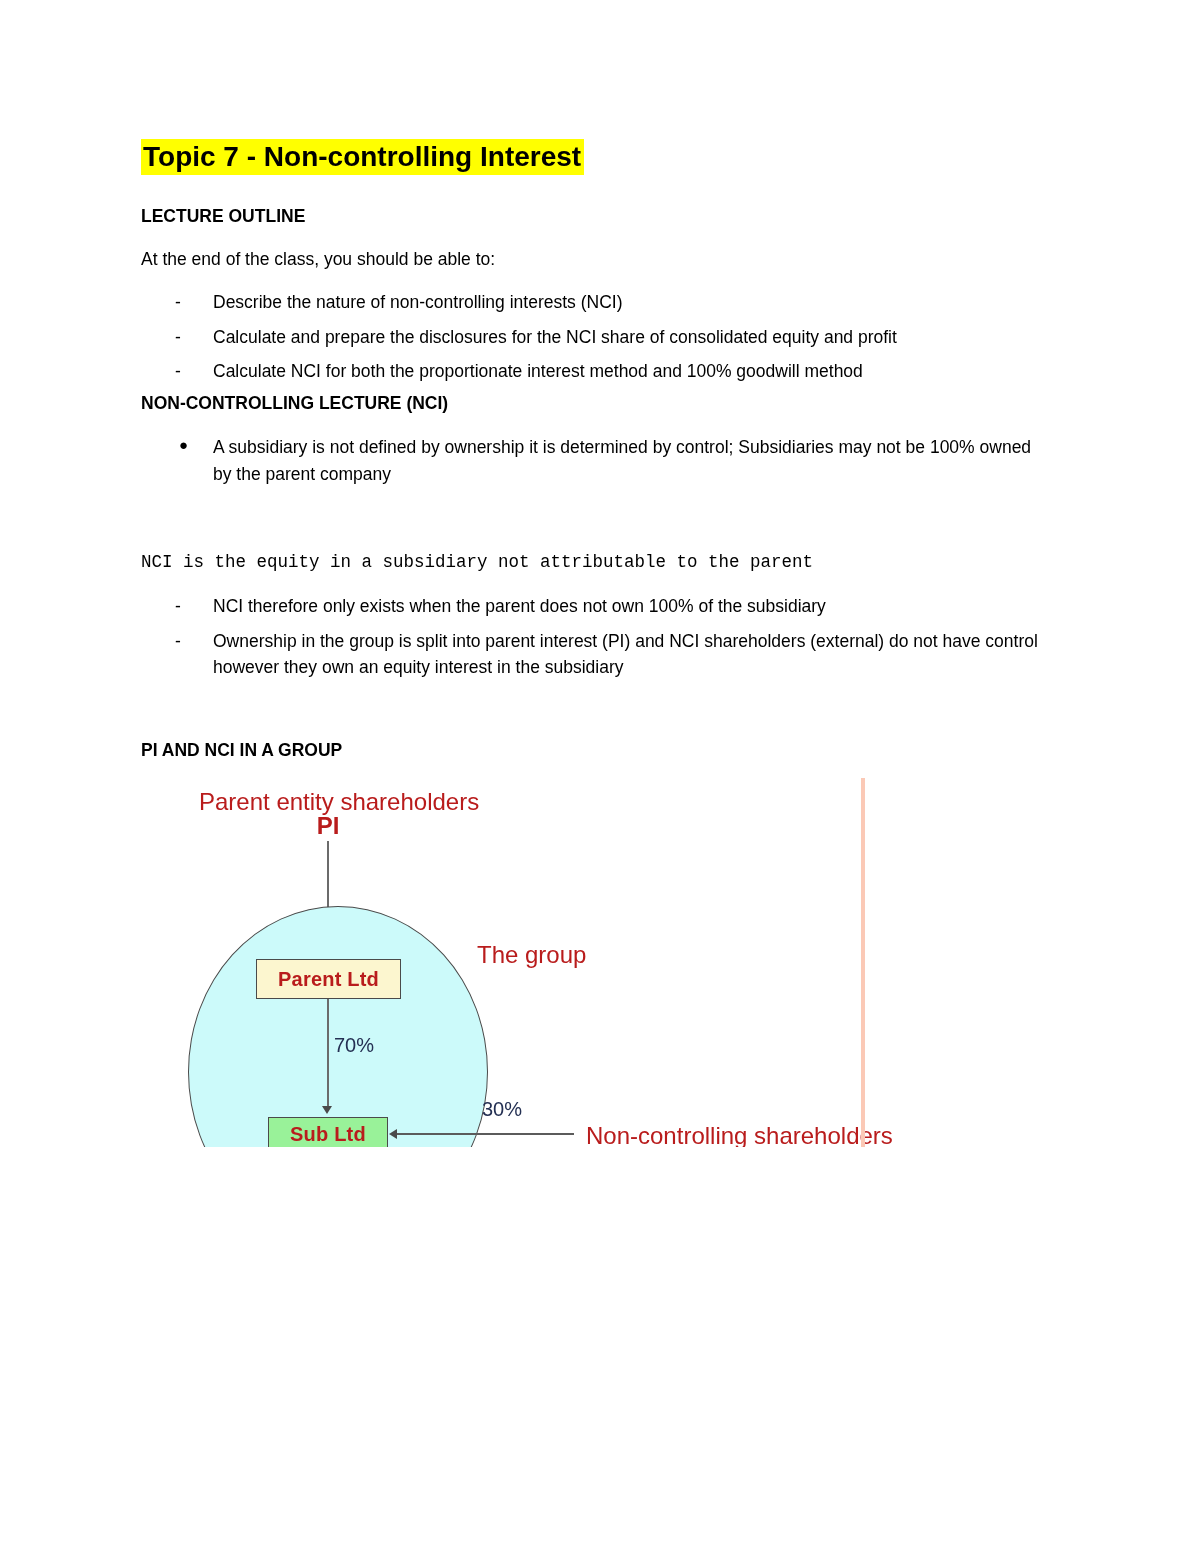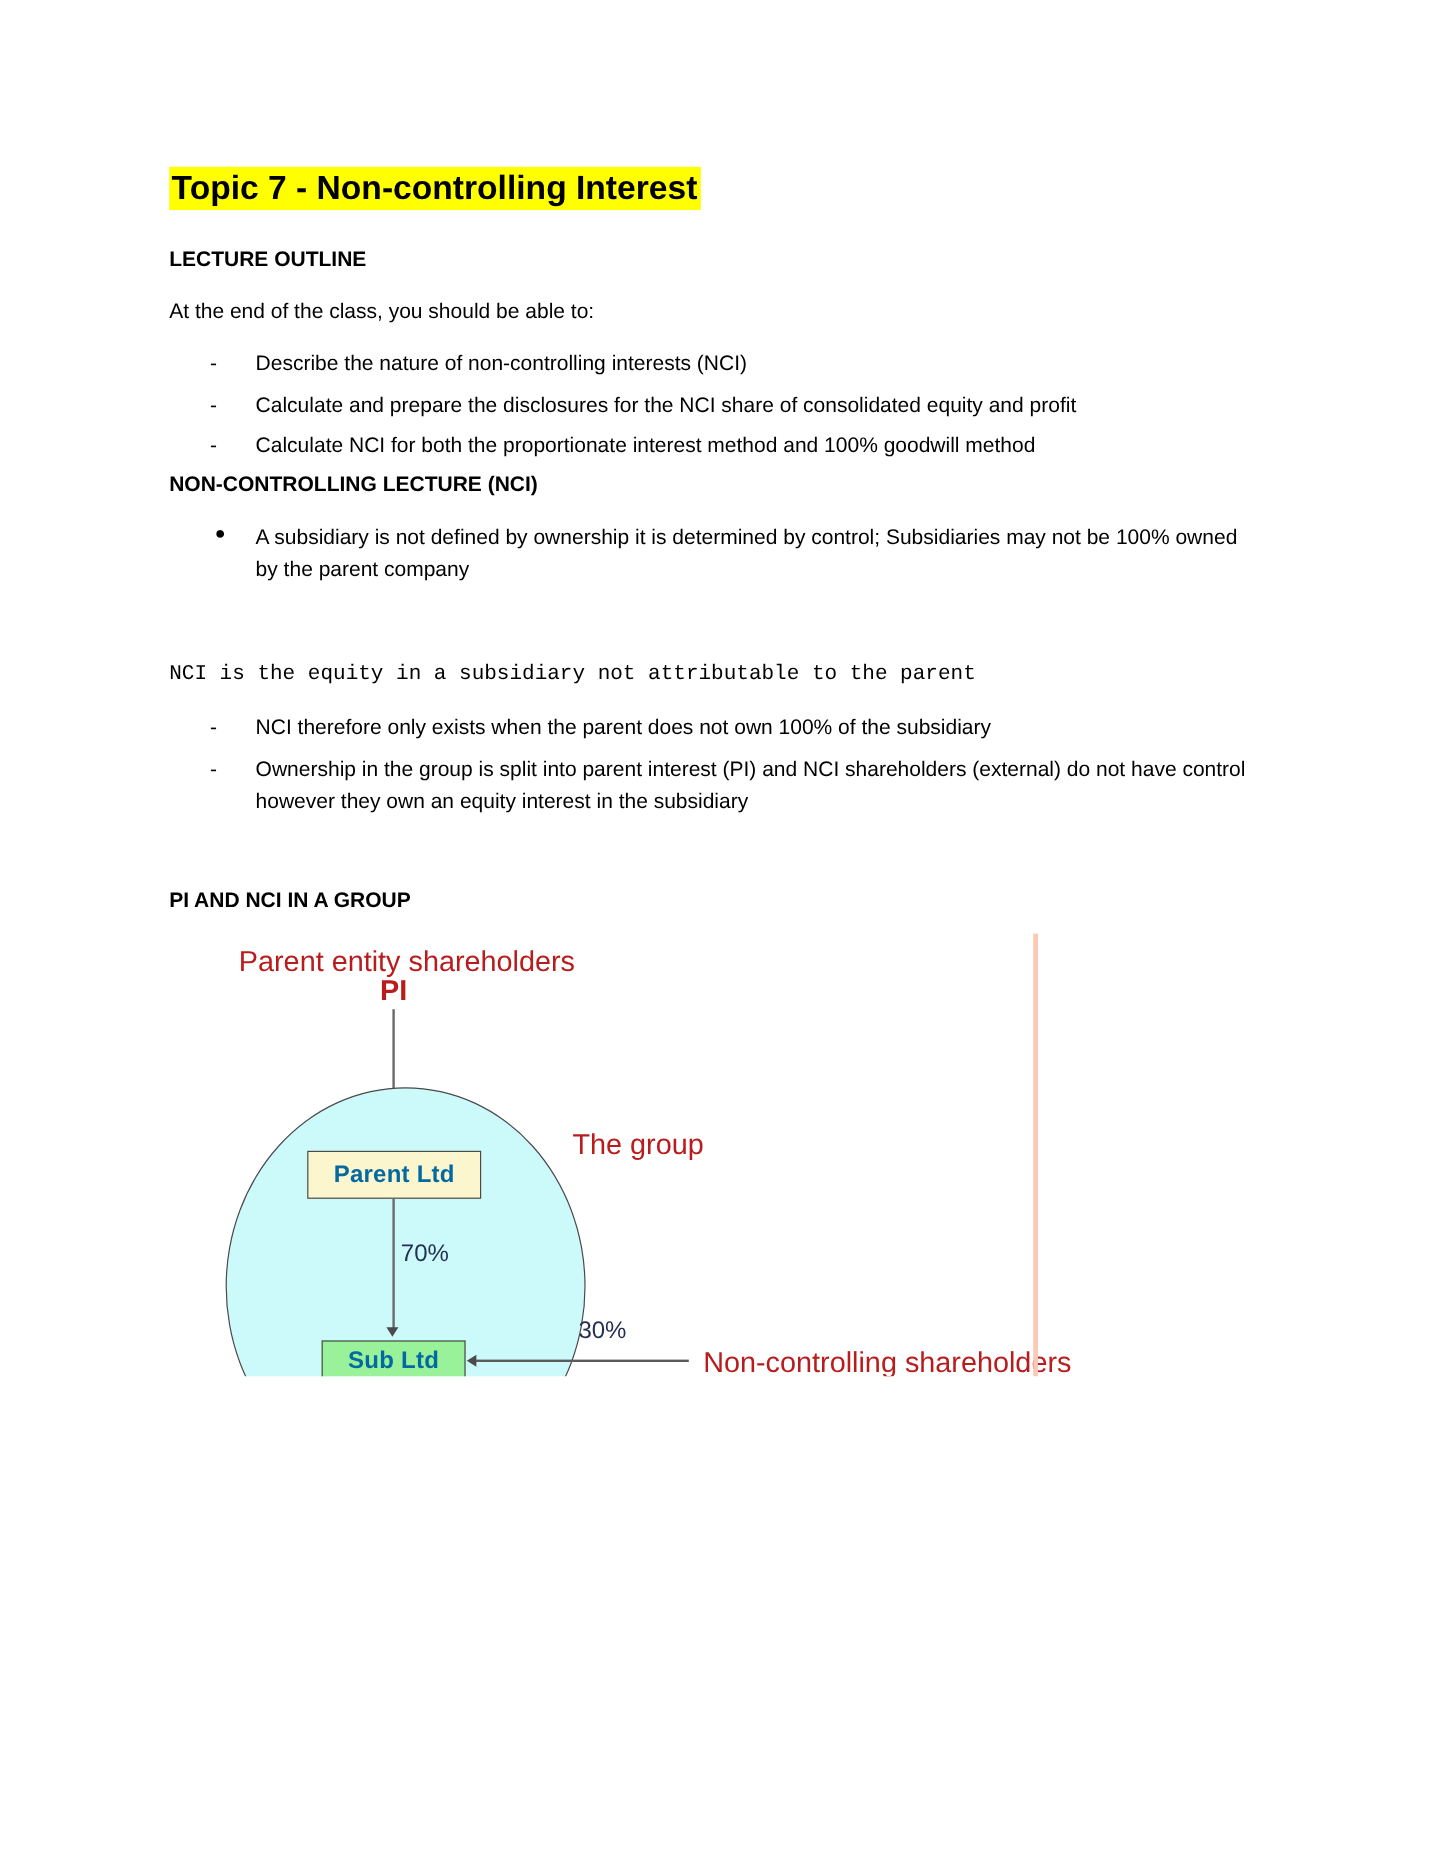--- a/index.html
+++ b/index.html
@@ -94,21 +94,21 @@
     border: 1.5px solid #4a4a4a;
     box-sizing: border-box;
   }
 
   .node {
     position: absolute;
     box-sizing: border-box;
     border: 1.5px solid #4a4a4a;
     font-weight: bold;
     font-size: 20px;
-    color: #0369a1;
+    color: #b91c1c;
     display: flex;
     align-items: center;
     justify-content: center;
     letter-spacing: 0.2px;
   }
   .node.parent {
     left: 256px; top: 959px;
     width: 145px; height: 40px;
     background: #FCF6CF;
   }

